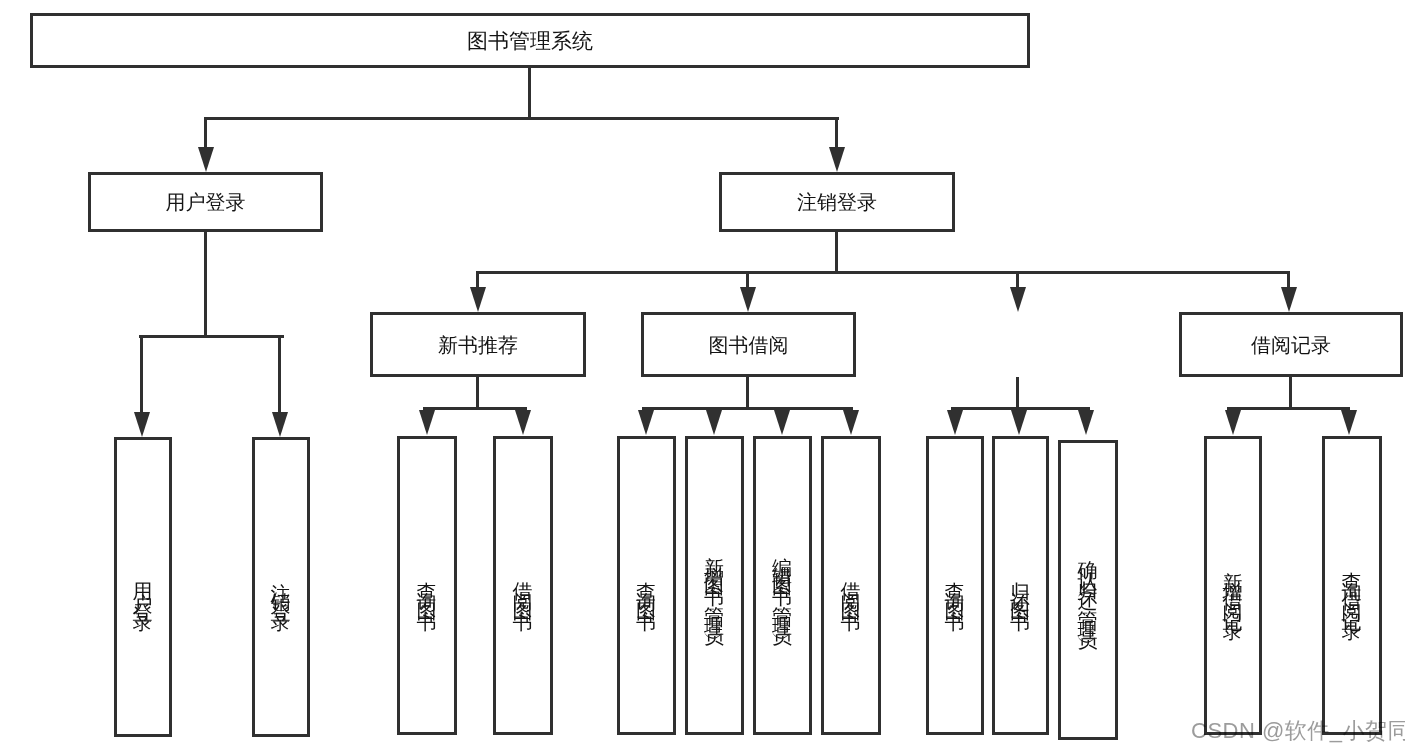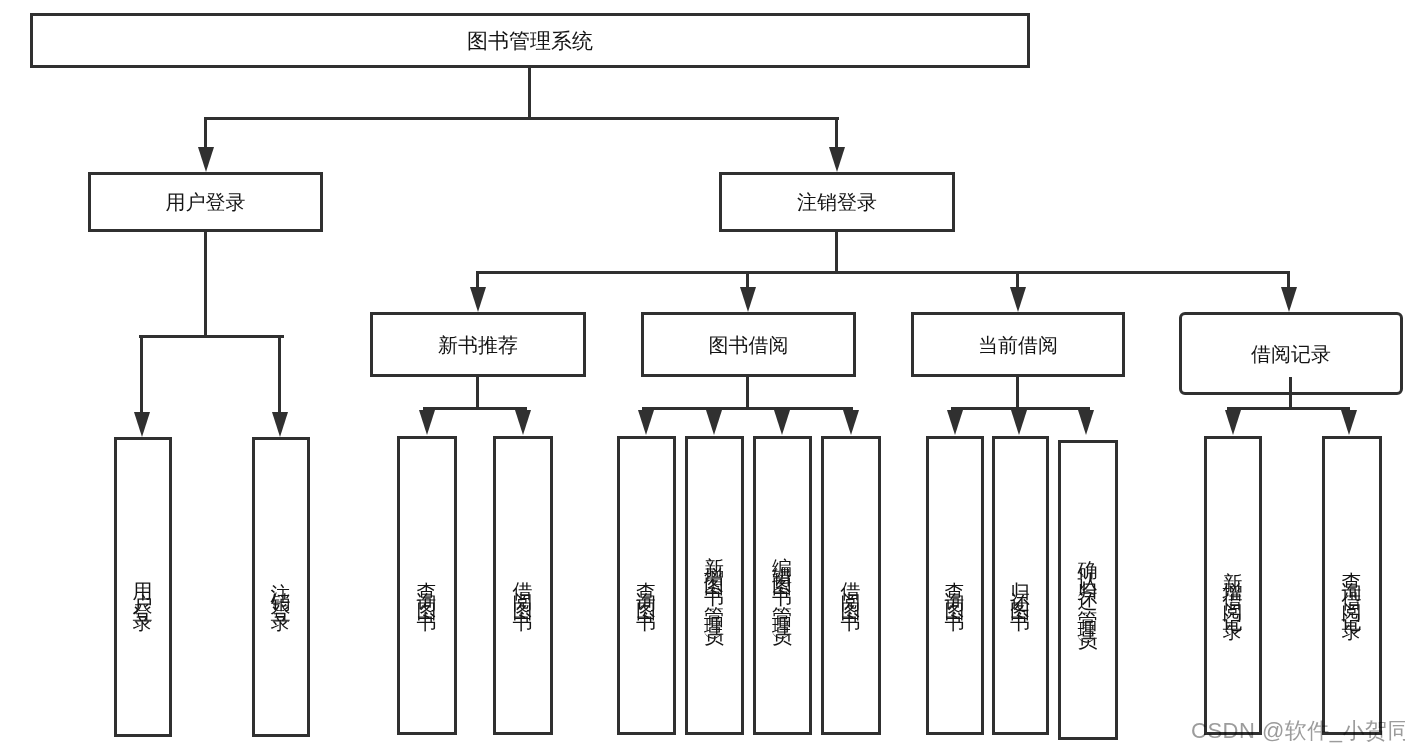--- a/index.html
+++ b/index.html
@@ -40,22 +40,21 @@
 
 <div class="canvas">
 
   <div class="node root-node" style="left:22px;top:13px;width:1000px;height:55px;">图书管理系统</div>
 
   <div class="node" style="left:80px;top:172px;width:235px;height:60px;">用户登录</div>
   <div class="node" style="left:711px;top:172px;width:236px;height:60px;">注销登录</div>
 
   <div class="node" style="left:362px;top:312px;width:216px;height:65px;">新书推荐</div>
   <div class="node" style="left:633px;top:312px;width:215px;height:65px;">图书借阅</div>
-  <div class="node" style="left:903px;top:312px;width:214px;height:65px;">当前借阅</div>
-  <div class="node" style="left:1171px;top:312px;width:224px;height:83px;border-radius:6px;">借阅记录</div>
+  <div class="node" style="left:1171px;top:312px;width:224px;height:65px;">借阅记录</div>
 
   <div class="node vnode" style="left:106px;top:437px;width:58px;height:300px;">用户登录</div>
   <div class="node vnode" style="left:244px;top:437px;width:58px;height:300px;">注销登录</div>
 
   <div class="node vnode" style="left:389px;top:436px;width:60px;height:299px;">查询图书</div>
   <div class="node vnode" style="left:485px;top:436px;width:60px;height:299px;">借阅图书</div>
 
   <div class="node vnode" style="left:609px;top:436px;width:59px;height:299px;">查询图书</div>
   <div class="node vnode" style="left:677px;top:436px;width:59px;height:299px;">新增图书（管理员）</div>
   <div class="node vnode" style="left:745px;top:436px;width:59px;height:299px;">编辑图书（管理员）</div>

